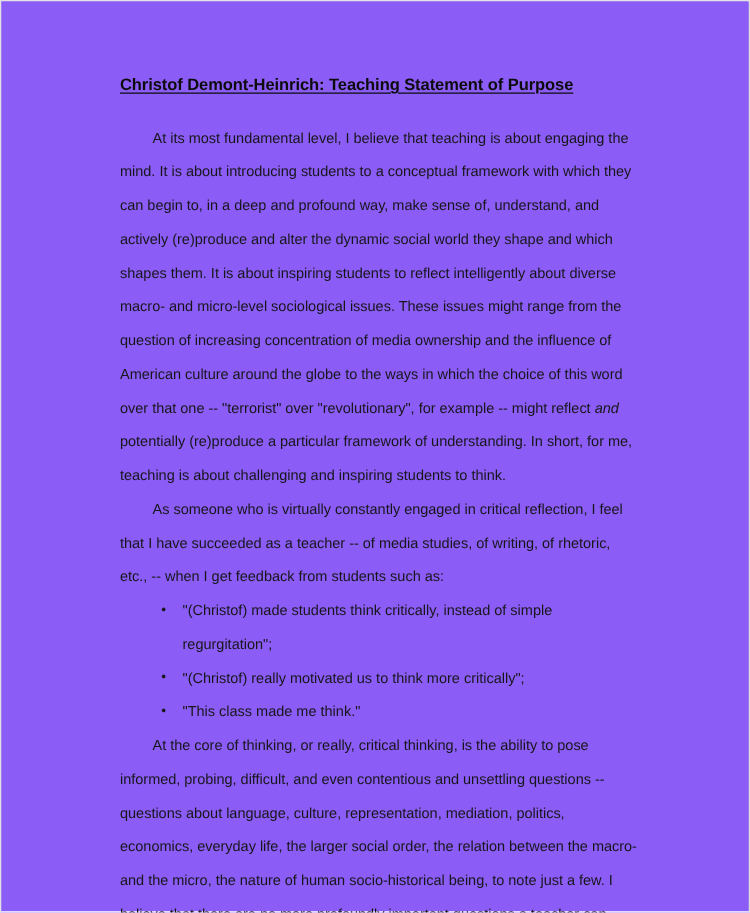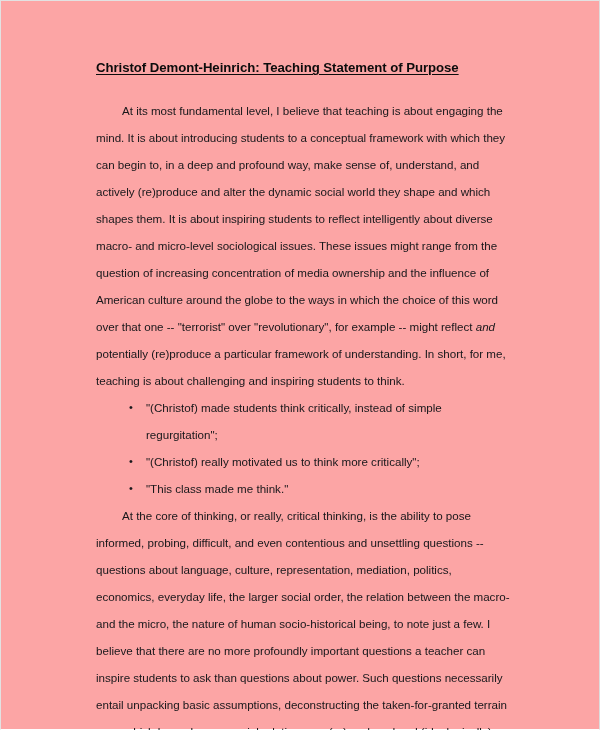--- a/index.html
+++ b/index.html
@@ -13,21 +13,21 @@
     overflow: hidden;
     font-family: "Liberation Sans", sans-serif;
     color: #111111;
   }
 
   .page {
     position: relative;
     box-sizing: border-box;
     width: 600px;
     height: 730px;
-    background: #fca5a5;
+    background: #8b5cf6;
     border-top: 1px solid #e2e2e2;
     border-left: 1px solid #e2e2e2;
     border-right: 1px solid #dcdcdc;
     border-bottom: 1px solid #ffffff;
   }
 
   .doc-body {
     position: absolute;
     left: 95px;
     top: 58px;
@@ -97,20 +97,21 @@
 </head>
 <body>
 
 <div class="page">
   <div class="doc-body">
 
     <h1 class="doc-title">Christof Demont-Heinrich: Teaching Statement of Purpose</h1>
 
     <p class="para"><span>At its most fundamental level, I believe that teaching is about engaging the mind. It is about introducing students to a conceptual framework with which they can begin to, in a deep and profound way, make sense of, understand, and actively (re)produce and alter the dynamic social world they shape and which shapes them. It is about inspiring students to reflect intelligently about diverse macro- and micro-level sociological issues. These issues might range from the question of increasing concentration of media ownership and the influence of American culture around the globe to the ways in which the choice of this word over that one -- "terrorist" over "revolutionary", for example -- might reflect </span><em>and</em><span> potentially (re)produce a particular framework of understanding. In short, for me, teaching is about challenging and inspiring students to think.</span></p>
 
+    <p class="para">As someone who is virtually constantly engaged in critical reflection, I feel that I have succeeded as a teacher -- of media studies, of writing, of rhetoric, etc., -- when I get feedback from students such as:</p>
 
     <ul class="bullet-list">
       <li class="bullet-item">
         <span class="dot">•</span>
         <span>"(Christof) made students think critically, instead of simple regurgitation";</span>
       </li>
       <li class="bullet-item">
         <span class="dot">•</span>
         <span>"(Christof) really motivated us to think more critically";</span>
       </li>

